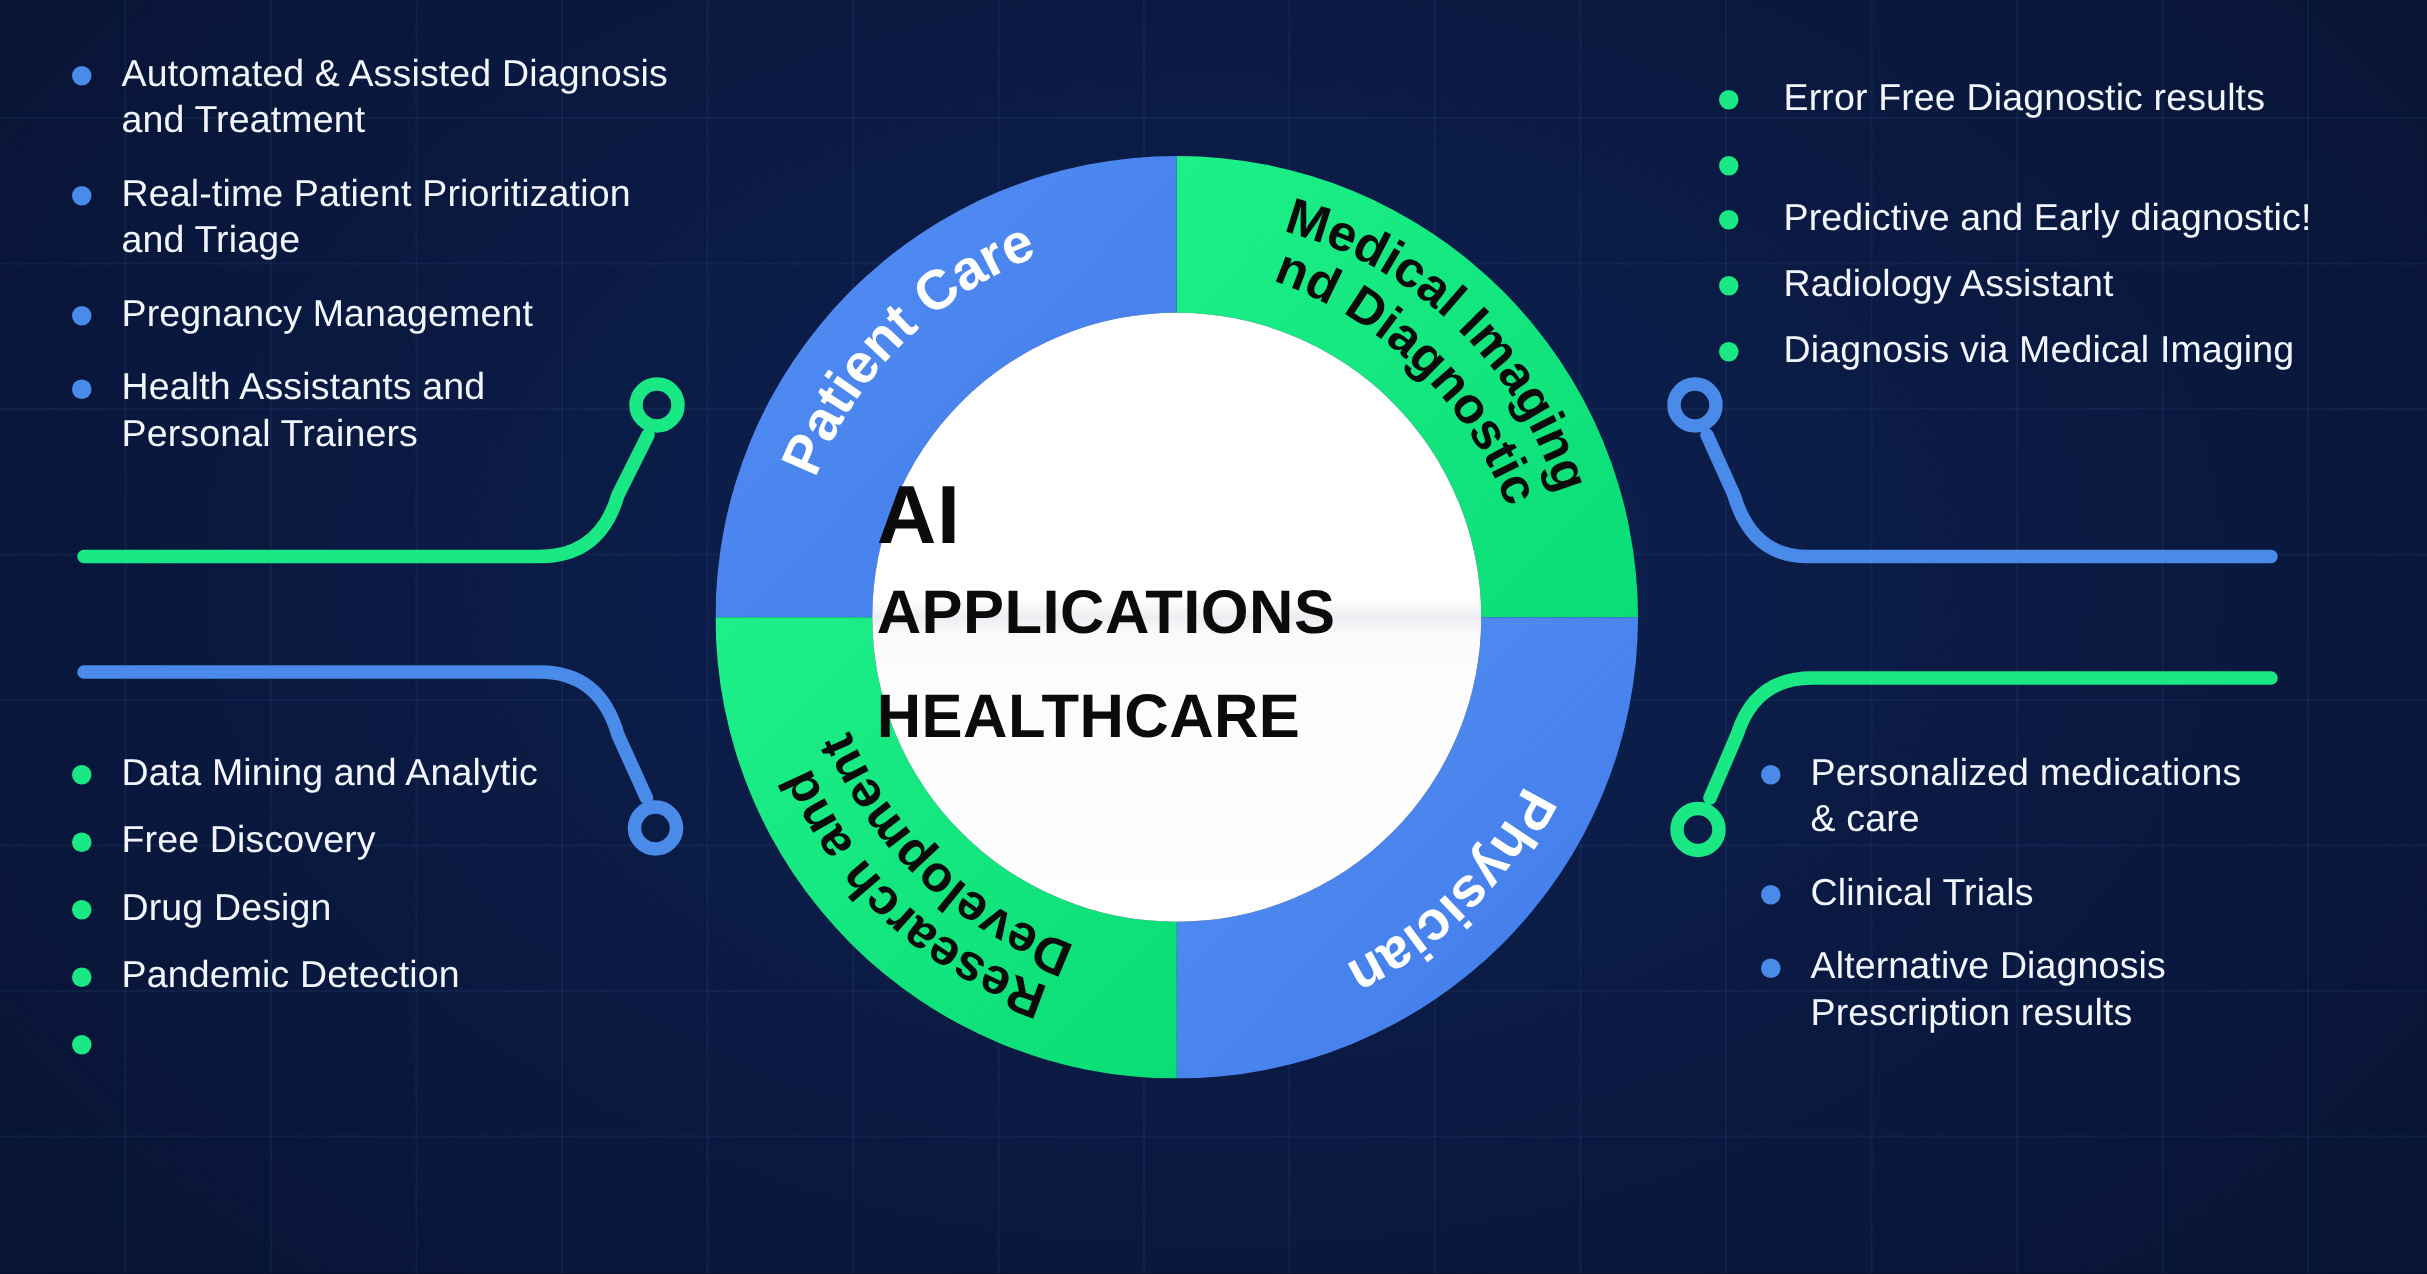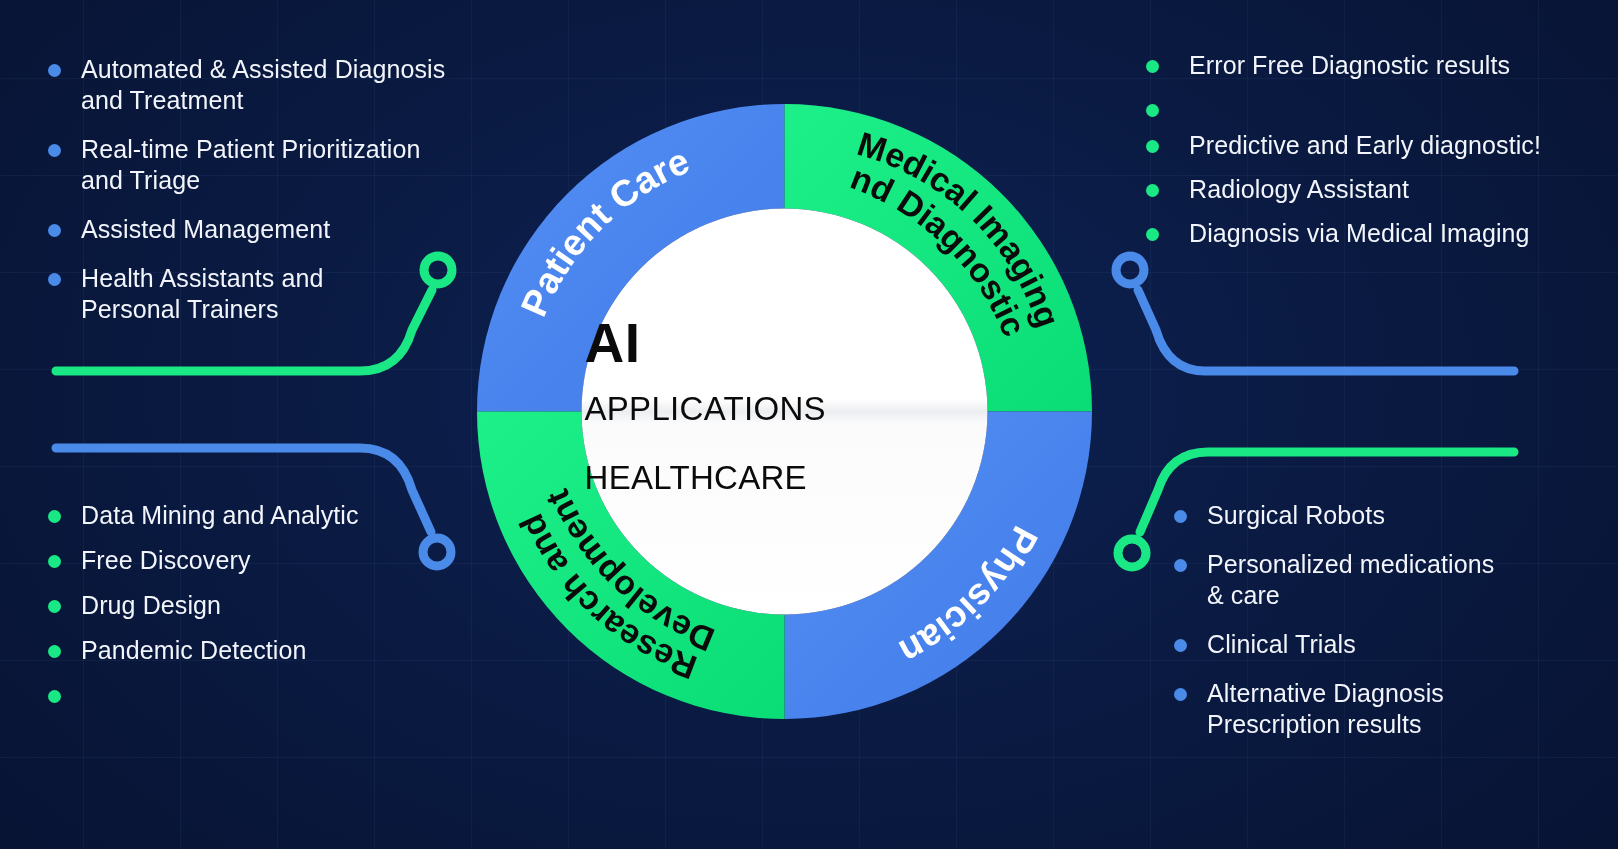--- a/index.html
+++ b/index.html
@@ -49,21 +49,21 @@
   .bullet.blue  { background: #4a8ae8; }
   .bullet.green { background: #19e884; }
   .li-text {
     color: #f2f5fb;
     font-size: 25px;
     line-height: 31px;
     letter-spacing: 0.1px;
     white-space: pre-line;
   }
 
-  #list-tl { left: 48px;   top: 54px;  width: 470px; }
+  #list-tl { left: 48px;   top: 34px;  width: 470px; }
   #list-tr { left: 1146px; top: 50px;  width: 470px; }
   #list-bl { left: 48px;   top: 500px; width: 430px; }
   #list-br { left: 1174px; top: 500px; width: 430px; }
 
   #list-tl .list-item { margin-bottom: 18px; }
   #list-tr .list-item { margin-bottom: 13px; gap: 10px; }
   #list-bl .list-item { margin-bottom: 14px; text-align: center; }
   #list-br .list-item { margin-bottom: 18px; }
 
   
@@ -93,22 +93,22 @@
     z-index: 6;
     pointer-events: none;
   }
   #center-text .t-ai {
     font-size: 55px;
     font-weight: bold;
     line-height: 62px;
     letter-spacing: 0.5px;
   }
   #center-text .t-line {
-    font-size: 33px;
-    font-weight: normal;
+    font-size: 41px;
+    font-weight: bold;
     line-height: 69px;
     letter-spacing: 0.3px;
   }
 </style>
 </head>
 <body>
 
 <div id="stage">
 
   <div id="grid"></div>
@@ -210,21 +210,21 @@
         <span class="li-text">Automated &amp; Assisted Diagnosis
 and Treatment</span>
       </div>
       <div class="list-item">
         <span class="bullet blue"></span>
         <span class="li-text">Real-time Patient Prioritization
 and Triage</span>
       </div>
       <div class="list-item">
         <span class="bullet blue"></span>
-        <span class="li-text">Assisted Management</span>
+        <span class="li-text">Pregnancy Management</span>
       </div>
       <div class="list-item">
         <span class="bullet blue"></span>
         <span class="li-text">Health Assistants and
 Personal Trainers</span>
       </div>
     </div>
   <div class="list" id="list-tr">
       <div class="list-item">
         <span class="bullet green"></span>
@@ -263,24 +263,20 @@
         <span class="bullet green"></span>
         <span class="li-text">Pandemic Detection</span>
       </div>
       <div class="list-item">
         <span class="bullet green"></span>
       </div>
     </div>
   <div class="list" id="list-br">
       <div class="list-item">
         <span class="bullet blue"></span>
-        <span class="li-text">Surgical Robots</span>
-      </div>
-      <div class="list-item">
-        <span class="bullet blue"></span>
         <span class="li-text">Personalized medications
 &amp; care</span>
       </div>
       <div class="list-item">
         <span class="bullet blue"></span>
         <span class="li-text">Clinical Trials</span>
       </div>
       <div class="list-item">
         <span class="bullet blue"></span>
         <span class="li-text">Alternative Diagnosis

